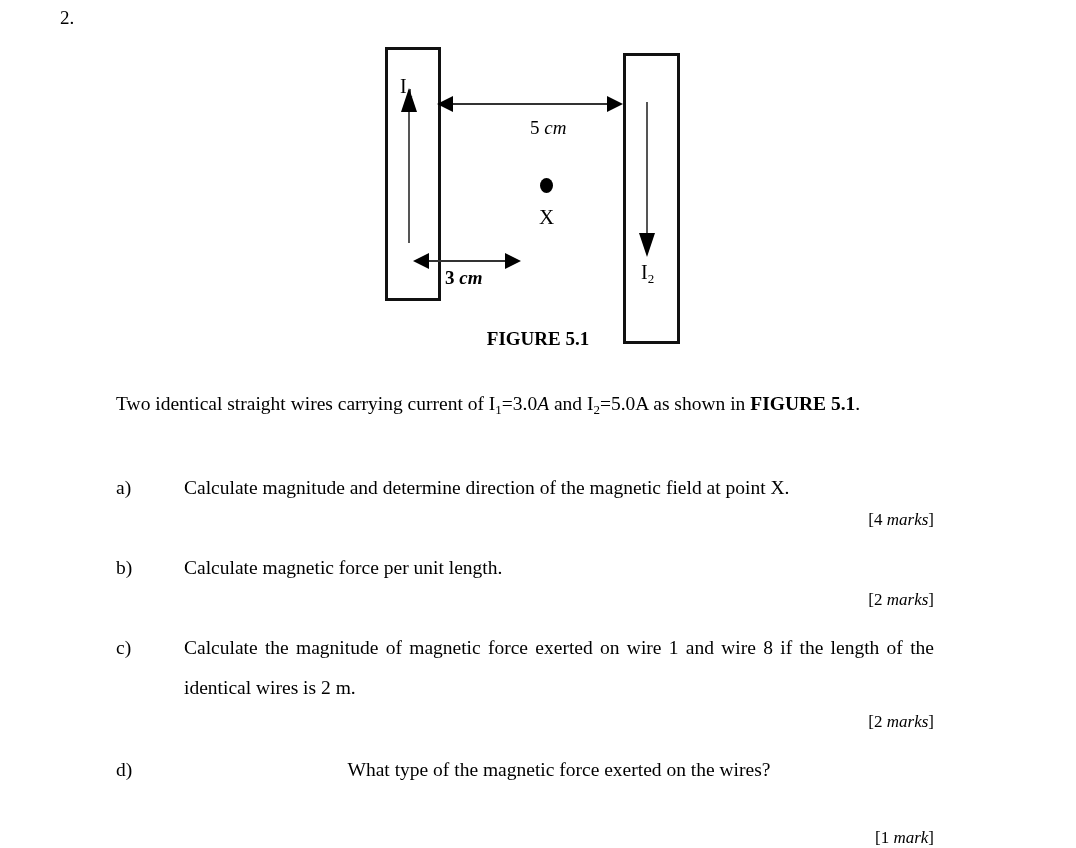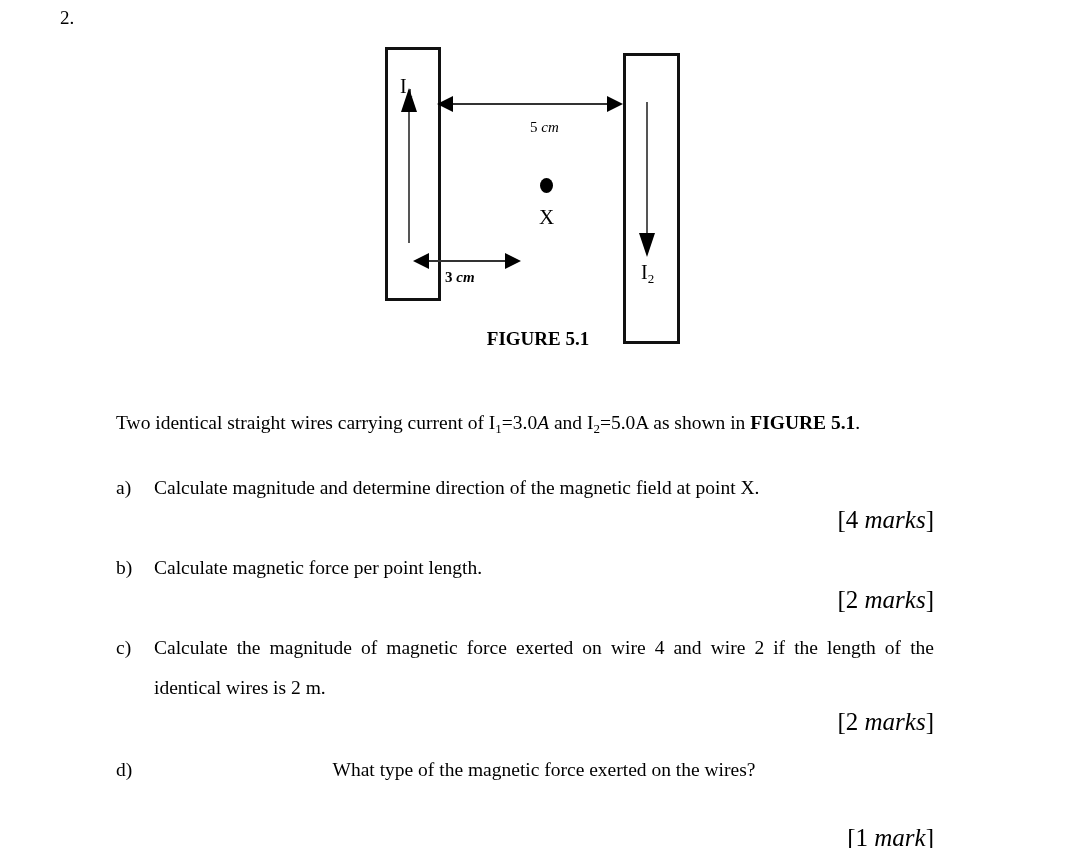--- a/index.html
+++ b/index.html
@@ -69,21 +69,21 @@
   #current-arrow-1 { left: 58px; top: 58px; }
   #current-arrow-2 { left: 296px; top: 72px; }
 
   
   .dim-arrow { position: absolute; }
   #dim-5cm-arrow { left: 97px; top: 65px; }
   #dim-3cm-arrow { left: 73px; top: 222px; }
 
   .dim-label {
     position: absolute;
-    font-size: 15px;
+    font-size: 19px;
     line-height: 19px;
     font-style: italic;
     white-space: nowrap;
   }
   #dim-5cm-label { left: 190px; top: 88px; }
   #dim-3cm-label { left: 105px; top: 238px; font-weight: bold; }
   .dim-label .num { font-style: normal; }
 
   
   #point-x-dot {
@@ -111,21 +111,21 @@
     text-align: center;
     font-size: 19px;
     font-weight: bold;
     line-height: 24px;
   }
 
   
   #intro-paragraph {
     position: absolute;
     left: 116px;
-    top: 402px;
+    top: 383px;
     width: 818px;
     font-size: 19.5px;
     line-height: 42px;
     text-align: justify;
   }
   #intro-paragraph .em-italic { font-style: italic; }
   #intro-paragraph .fig-ref { font-weight: bold; }
   #intro-paragraph sub {
     font-size: 13px;
     vertical-align: baseline;
@@ -141,27 +141,27 @@
     line-height: 40px;
   }
   .q-letter {
     position: absolute;
     left: 0;
     top: 0;
     width: 58px;
   }
   .q-text {
     display: block;
-    margin-left: 38px;
+    margin-left: 68px;
     text-align: justify;
   }
   .marks {
     position: absolute;
     right: 0;
-    font-size: 25px;
+    font-size: 17px;
     line-height: 24px;
     white-space: nowrap;
   }
   .marks .marks-word { font-style: italic; }
 
   #item-a { top: 468px; }
   #item-a .q-text { text-align: left; }
   #marks-a { left: 116px; width: 818px; top: 508px; text-align: right; }
 
   #item-b { top: 548px; }
@@ -233,27 +233,27 @@
 <div id="intro-paragraph"><span>Two identical straight wires carrying current of I</span><sub>1</sub><span>=3.0</span><span class="em-italic">A</span><span> and I</span><sub>2</sub><span>=5.0A as shown in </span><span class="fig-ref">FIGURE 5.1</span><span>.</span></div>
 
 <div id="item-a" class="question-item">
   <span class="q-letter">a)</span>
   <span class="q-text">Calculate magnitude and determine direction of the magnetic field at point X.</span>
 </div>
 <div id="marks-a" class="marks"><span>[</span><span>4</span>&nbsp;<span class="marks-word">marks</span><span>]</span></div>
 
 <div id="item-b" class="question-item">
   <span class="q-letter">b)</span>
-  <span class="q-text">Calculate magnetic force per point length.</span>
+  <span class="q-text">Calculate magnetic force per unit length.</span>
 </div>
 <div id="marks-b" class="marks"><span>[</span><span>2</span>&nbsp;<span class="marks-word">marks</span><span>]</span></div>
 
 <div id="item-c" class="question-item">
   <span class="q-letter">c)</span>
-  <span class="q-text">Calculate the magnitude of magnetic force exerted on wire 4 and wire 2 if the length of the identical wires is 2 m.</span>
+  <span class="q-text">Calculate the magnitude of magnetic force exerted on wire 1 and wire 8 if the length of the identical wires is 2 m.</span>
 </div>
 <div id="marks-c" class="marks"><span>[</span><span>2</span>&nbsp;<span class="marks-word">marks</span><span>]</span></div>
 
 <div id="item-d" class="question-item">
   <span class="q-letter">d)</span>
   <span class="q-text">What type of the magnetic force exerted on the wires?</span>
 </div>
 <div id="marks-d" class="marks"><span>[</span><span>1</span>&nbsp;<span class="marks-word">mark</span><span>]</span></div>
 
 </body></html>

